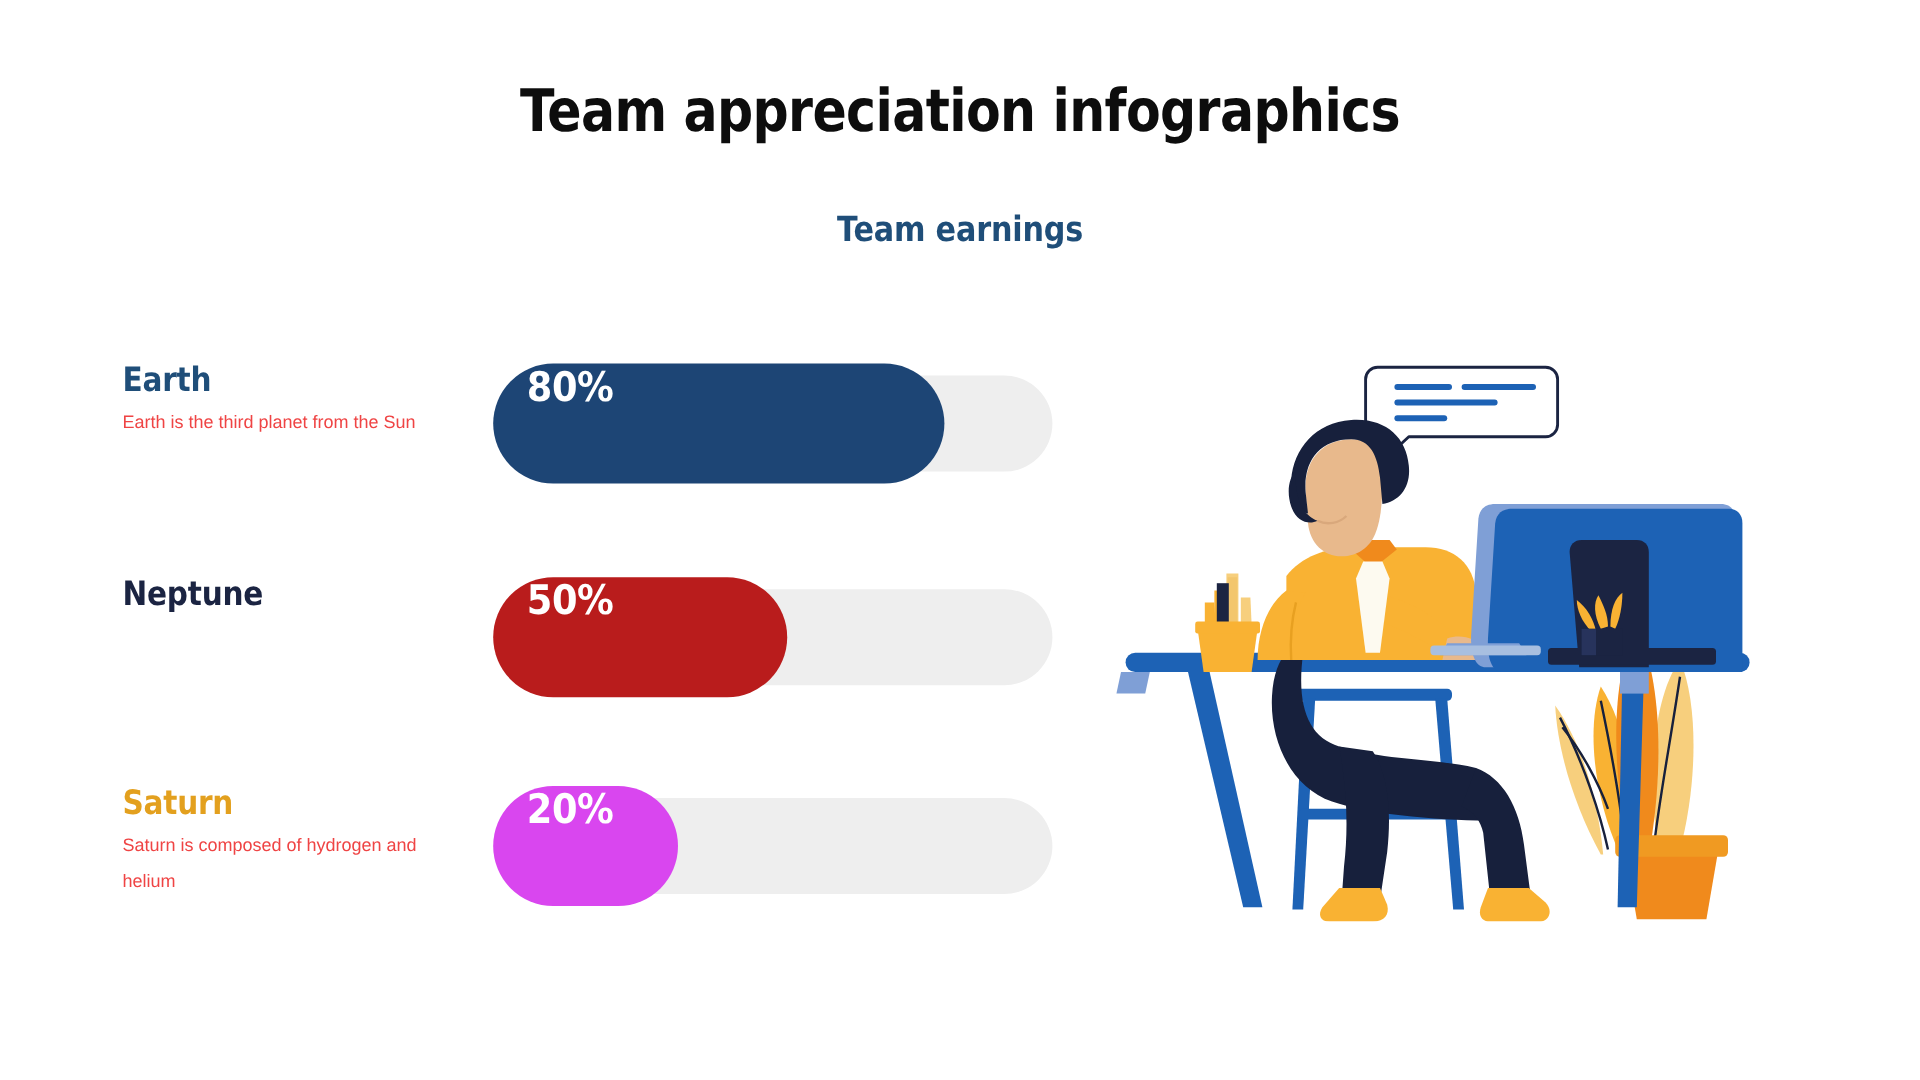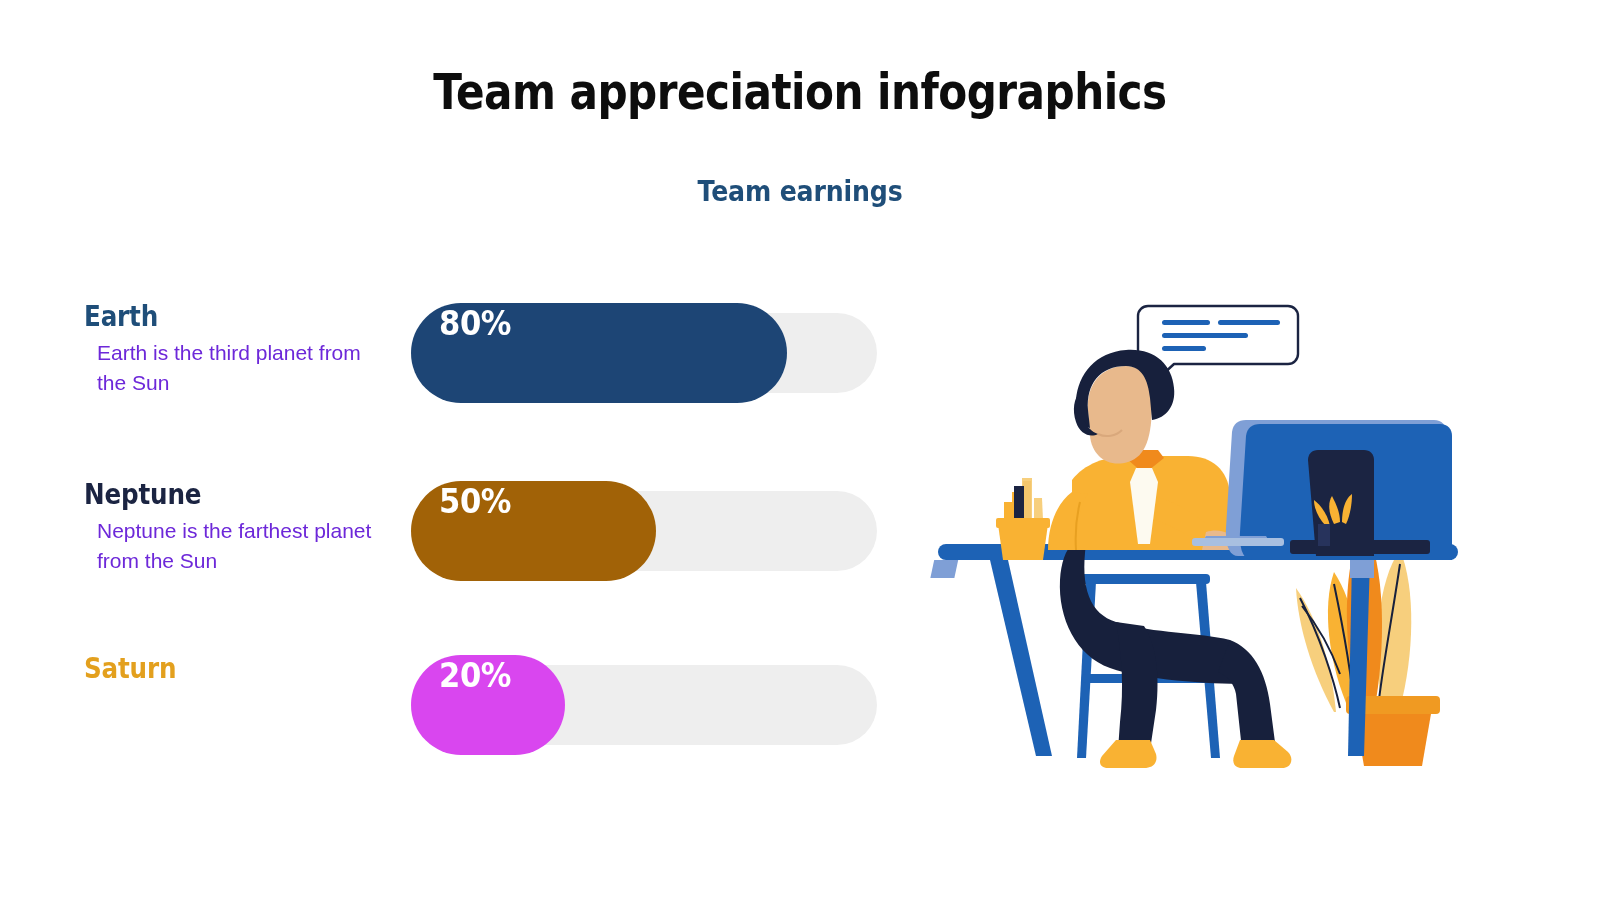--- a/index.html
+++ b/index.html
@@ -54,43 +54,42 @@
   }
 
   
   .row { position: absolute; left: 0; width: 1600px; }
   #row-0 { top: 300px; }
   #row-1 { top: 478px; }
   #row-2 { top: 652px; }
 
   .row-text {
     position: absolute;
-    left: 84px;
+    left: 102px;
     top: 0;
     width: 290px;
   }
   .row-name {
     font-family: "DejaVu Sans", "Liberation Sans", sans-serif;
     font-weight: bold;
     font-size: 28px;
     line-height: 34px;
     letter-spacing: -0.2px;
     transform: scaleX(0.88);
     transform-origin: 0 50%;
     white-space: nowrap;
   }
   .row-desc {
     margin-top: 4px;
     font-family: "Liberation Sans", sans-serif;
     font-weight: 400;
-    font-size: 21px;
+    font-size: 15px;
     line-height: 30px;
-    color: #6d28d9;
+    color: #ef4444;
     width: 276px;
-    margin-left: 13px;
   }
 
   
   .bar-track {
     position: absolute;
     left: 411px;
     top: 13px;
     width: 466px;
     height: 80px;
     background: #eeeeee;
@@ -143,31 +142,31 @@
     </div>
     <div class="bar-track"></div>
     <div class="bar-fill" style="width:376px;background:#1d4575">
       <span class="bar-value">80%</span>
     </div>
   </div>
 
   <div class="row" id="row-1">
     <div class="row-text">
       <div class="row-name" style="color:#1b2442">Neptune</div>
-      <div class="row-desc">Neptune is the farthest planet from the Sun</div>
     </div>
     <div class="bar-track"></div>
-    <div class="bar-fill" style="width:245px;background:#a16207">
+    <div class="bar-fill" style="width:245px;background:#b91c1c">
       <span class="bar-value">50%</span>
     </div>
   </div>
 
   <div class="row" id="row-2">
     <div class="row-text">
       <div class="row-name" style="color:#e3a01e">Saturn</div>
+      <div class="row-desc">Saturn is composed of hydrogen and helium</div>
     </div>
     <div class="bar-track"></div>
     <div class="bar-fill" style="width:154px;background:#d946ef">
       <span class="bar-value">20%</span>
     </div>
   </div>
 
   <div id="illustration">
     <svg viewBox="0 0 560 480" xmlns="http://www.w3.org/2000/svg">
 

